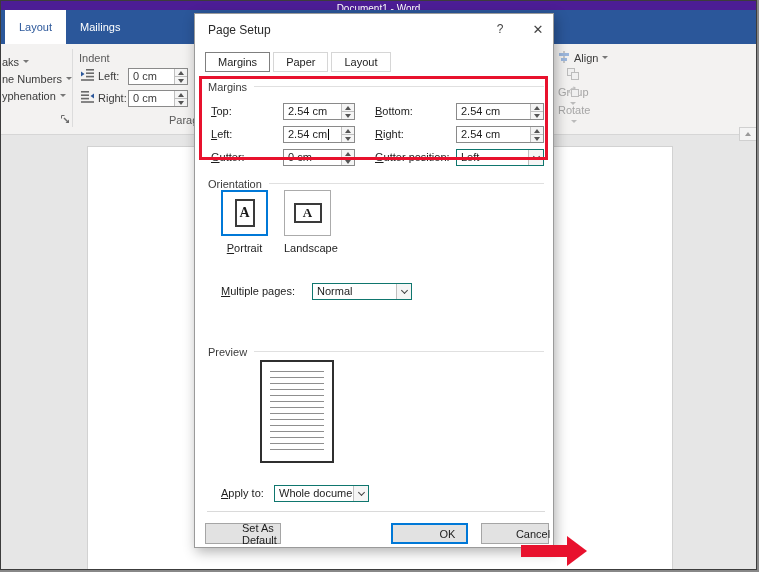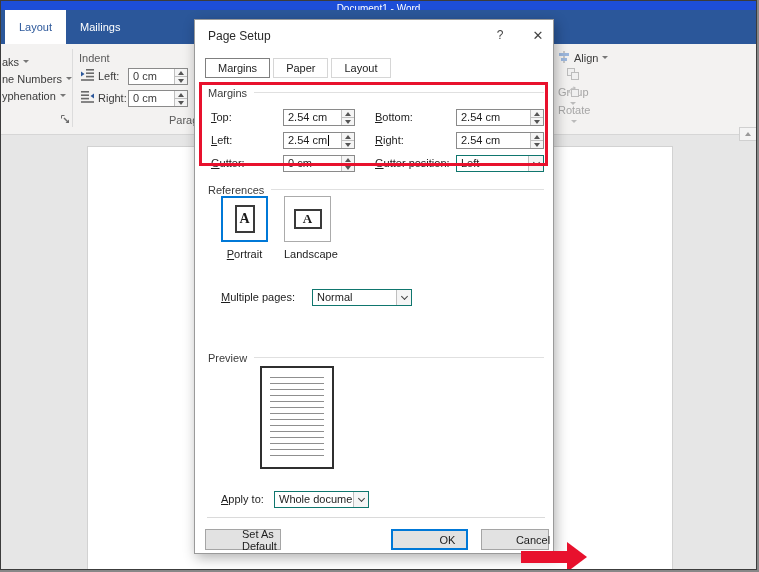--- a/index.html
+++ b/index.html
@@ -1,21 +1,21 @@
 <!DOCTYPE html>
 <html><head>
 <meta charset="utf-8">
 <style>
   * { margin:0; padding:0; box-sizing:border-box; }
   body { font-family:"Liberation Sans", sans-serif; background:#888; }
   .screen { position:relative; width:757px; height:570px; border:1px solid #3c3c3c;
             background:#e6e6e6; overflow:hidden; font-family:"Liberation Sans", sans-serif; }
 
   
-  .titlebar { position:absolute; left:0; top:0; width:100%; height:9px; background:#1d4ed8;
+  .titlebar { position:absolute; left:0; top:0; width:100%; height:9px; background:#4c1d95;
               overflow:hidden; color:#fff; text-align:center; }
   .titlebar span { position:relative; top:-3px; font-size:10px; }
 
   
   .tabrow { position:absolute; left:0; top:9px; width:100%; height:34px; background:#2b579a;
             display:flex; align-items:stretch; padding-left:4px; }
   .ribbon-tab { color:#fff; font-size:11px; display:flex; align-items:center; padding:0 14px; }
   .ribbon-tab.active { background:#fff; color:#2b579a; }
 
   
@@ -50,21 +50,21 @@
 
   
   .docarea { position:absolute; left:0; top:134px; width:100%; height:436px; background:#e6e6e6; }
   .page { position:absolute; left:86px; top:11px; width:586px; height:425px; background:#fff;
           border:1px solid #d2d2d2; border-bottom:none; }
   .scrollpiece { position:absolute; left:738px; top:126px; width:18px; height:14px; background:#f4f4f4;
                  border:1px solid #d0d0d0; display:flex; align-items:center; justify-content:center; }
   .scrollpiece .tri-up { border-bottom-color:#9a9a9a; }
 
   
-  .dialog { position:absolute; left:193px; top:18px; width:360px; height:535px; background:#fff;
+  .dialog { position:absolute; left:193px; top:12px; width:360px; height:535px; background:#fff;
             border:1px solid #9a9a9a; box-shadow:2px 4px 12px rgba(0,0,0,.3); font-size:11px; color:#1d1d1d; z-index:10; }
   .dlg-title { position:absolute; left:13px; top:9px; font-size:12px; color:#2a2a2a; }
   .dlg-btn { position:absolute; top:0; width:30px; height:30px; display:flex; align-items:center;
              justify-content:center; font-size:12px; color:#444; }
   .dlg-btn.help { left:290px; }
   .dlg-btn.close { left:328px; font-size:13px; }
   .dlg-tabs { position:absolute; left:10px; top:38px; height:20px; display:flex; gap:3px; }
   .dlg-tab { border:1px solid #d6d6d6; background:#fff; padding:0 12px; display:flex; align-items:center; }
   .dlg-tab.active { border-color:#7f7f7f; }
 
@@ -306,21 +306,21 @@
     <div class="combo" style="left:261px; top:135px; width:88px;">
       <span class="value">Left</span>
       <div class="dd">
           <span class="chev"></span>
         </div>
     </div>
 
     <div class="red-box"></div>
 
     <div class="grp" style="top:163px;">
-      <span>References</span>
+      <span>Orientation</span>
     </div>
     <div class="tile selected" style="left:26px; top:176px;">
       <div class="page-icon portrait">A</div>
     </div>
     <div class="tile" style="left:89px; top:176px;">
       <div class="page-icon landscape">A</div>
     </div>
     <div class="tile-label accel" style="left:26px; top:228px;">Portrait</div>
     <div class="tile-label" style="left:89px; top:228px;">Landscape</div>
 

